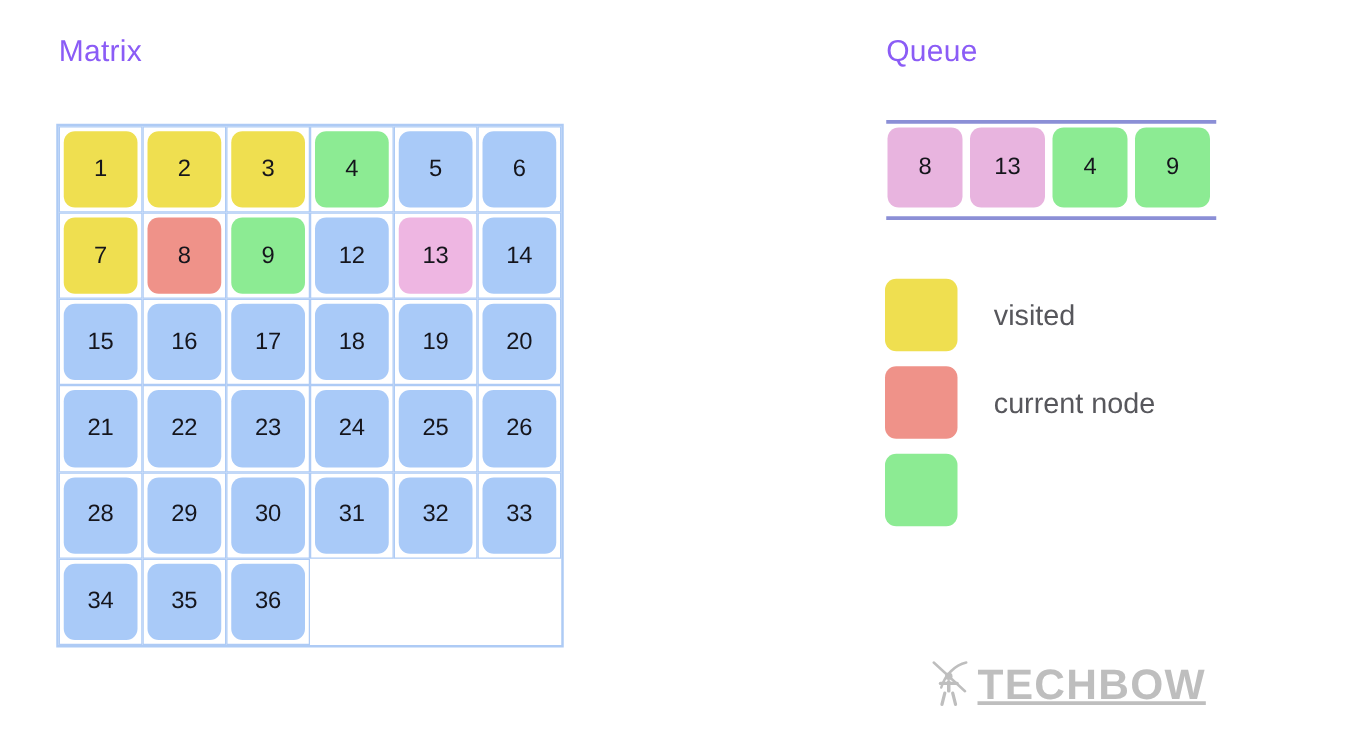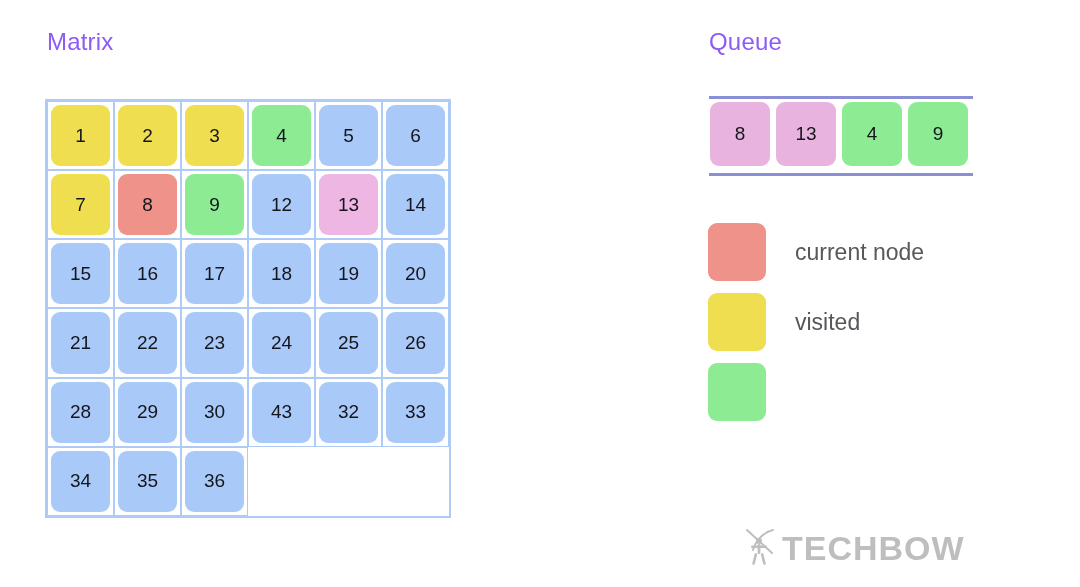--- a/index.html
+++ b/index.html
@@ -144,20 +144,21 @@
     width: 42px;
     height: 42px;
     flex: 0 0 auto;
   }
   #logo-text {
     font-size: 34px;
     font-weight: bold;
     letter-spacing: 1px;
     color: #8a8a8a;
     margin-left: -2px;
+    text-decoration: underline;
   }
 </style>
 </head>
 <body>
 
 <div class="section-title" id="matrix-title">Matrix</div>
 
 <div id="matrix-grid">
     <div class="m-cell">
       <div class="m-tile c-yellow">1</div>
@@ -234,21 +235,21 @@
     <div class="m-cell">
       <div class="m-tile c-blue">28</div>
     </div>
     <div class="m-cell">
       <div class="m-tile c-blue">29</div>
     </div>
     <div class="m-cell">
       <div class="m-tile c-blue">30</div>
     </div>
     <div class="m-cell">
-      <div class="m-tile c-blue">43</div>
+      <div class="m-tile c-blue">31</div>
     </div>
     <div class="m-cell">
       <div class="m-tile c-blue">32</div>
     </div>
     <div class="m-cell">
       <div class="m-tile c-blue">33</div>
     </div>
     <div class="m-cell">
       <div class="m-tile c-blue">34</div>
     </div>
@@ -268,26 +269,26 @@
       <div class="q-tile q-pink">8</div>
       <div class="q-tile q-pink">13</div>
       <div class="q-tile q-green">4</div>
       <div class="q-tile q-green">9</div>
     </div>
   <div class="queue-rule" id="queue-rule-bottom"></div>
 </div>
 
 <div id="legend">
     <div class="legend-row">
+      <div class="legend-swatch sw-yellow"></div>
+      <div class="legend-label">visited</div>
+    </div>
+    <div class="legend-row">
       <div class="legend-swatch sw-red"></div>
       <div class="legend-label">current node</div>
-    </div>
-    <div class="legend-row">
-      <div class="legend-swatch sw-yellow"></div>
-      <div class="legend-label">visited</div>
     </div>
     <div class="legend-row">
       <div class="legend-swatch sw-green"></div>
     </div>
   </div>
 
 <div id="logo">
   <svg id="logo-mark" viewBox="0 0 42 42">
     <g stroke="#8a8a8a" stroke-width="2" fill="none" stroke-linecap="round">
       <path d="M31 3 C 22 5, 14 13, 11 23"></path>

